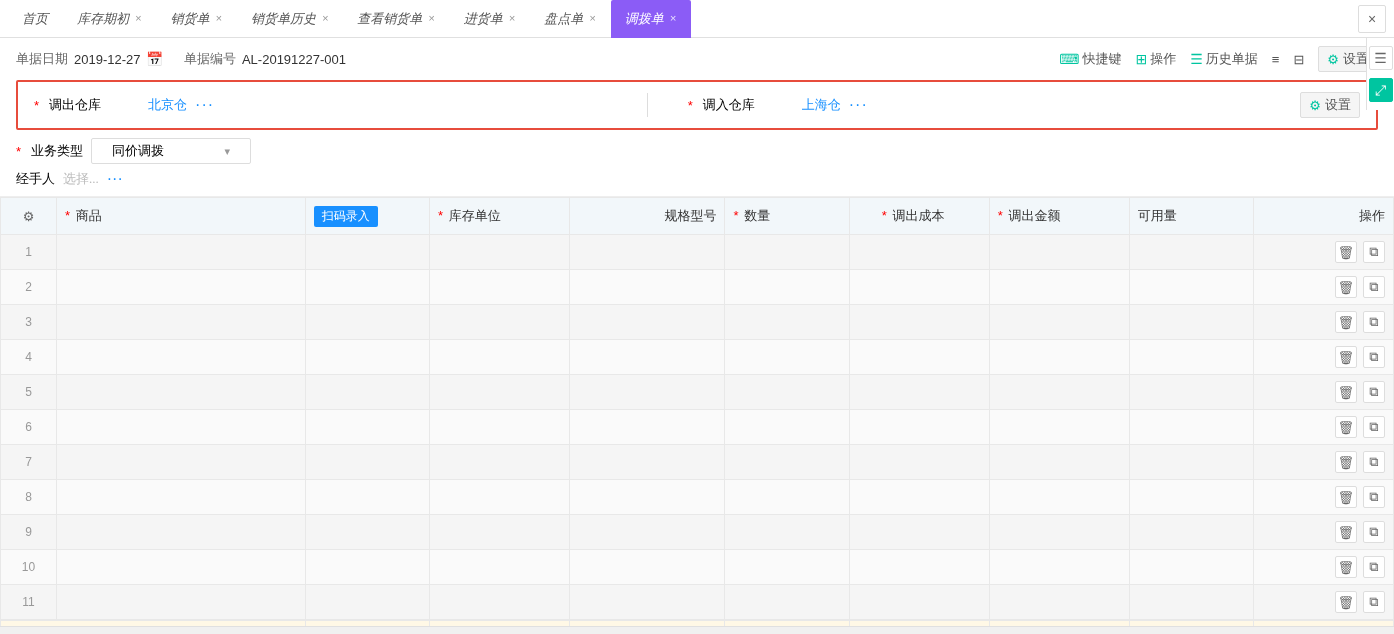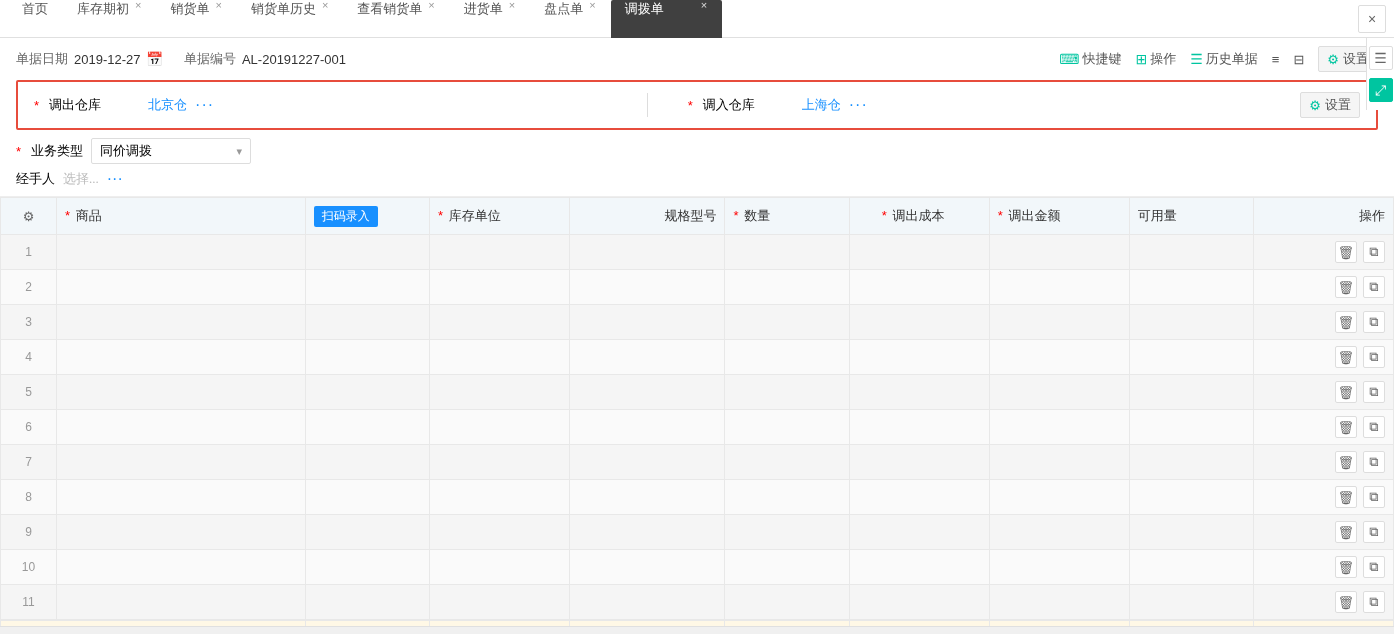--- a/index.html
+++ b/index.html
@@ -10,32 +10,33 @@
       display: flex;
       align-items: center;
       background: #fff;
       border-bottom: 1px solid #e0e0e0;
       height: 38px;
       padding: 0 8px;
       position: relative;
     }
     .tab-item {
       display: flex;
+      align-items: center;
       padding: 0 14px;
       height: 38px;
       cursor: pointer;
       color: #555;
       white-space: nowrap;
       border-right: 1px solid transparent;
+      font-style: italic;
     }
     .tab-item.active {
-      background: #404040;
+      background: #8b5cf6;
       color: #fff;
       border-radius: 2px 2px 0 0;
-      gap: 31px;
     }
     .tab-close {
       margin-left: 6px;
       font-size: 11px;
       color: #999;
       cursor: pointer;
       line-height: 1;
     }
     .tab-item.active .tab-close { color: rgba(255,255,255,0.8); }
     .tab-bar-right {
@@ -115,21 +116,21 @@
     .warehouse-divider {
       width: 1px;
       height: 24px;
       background: #ddd;
     }
     .select-box {
       display: flex;
       align-items: center;
       border: 1px solid #ddd;
       border-radius: 2px;
-      padding: 3px 8px;
+      padding: 3px 20px;
       min-width: 160px;
       background: #fff;
       cursor: pointer;
       gap: 6px;
     }
     .select-arrow {
       margin-left: auto;
       color: #999;
       font-size: 11px;
     }

